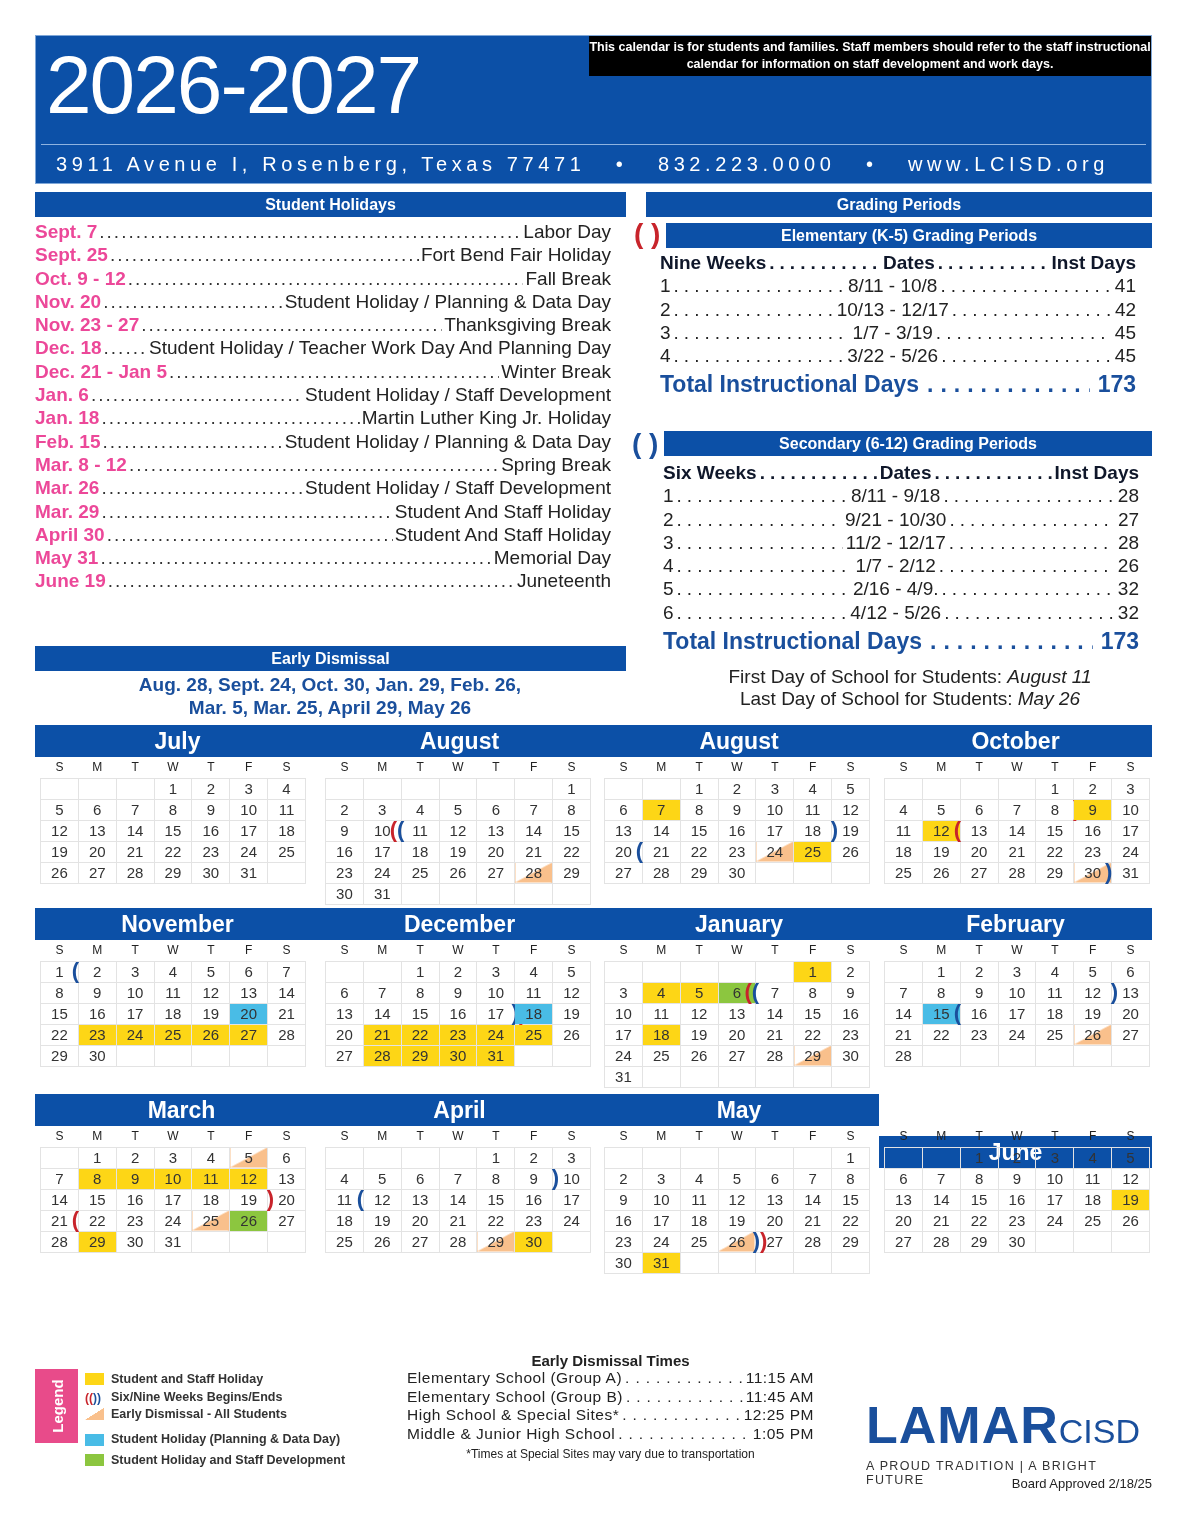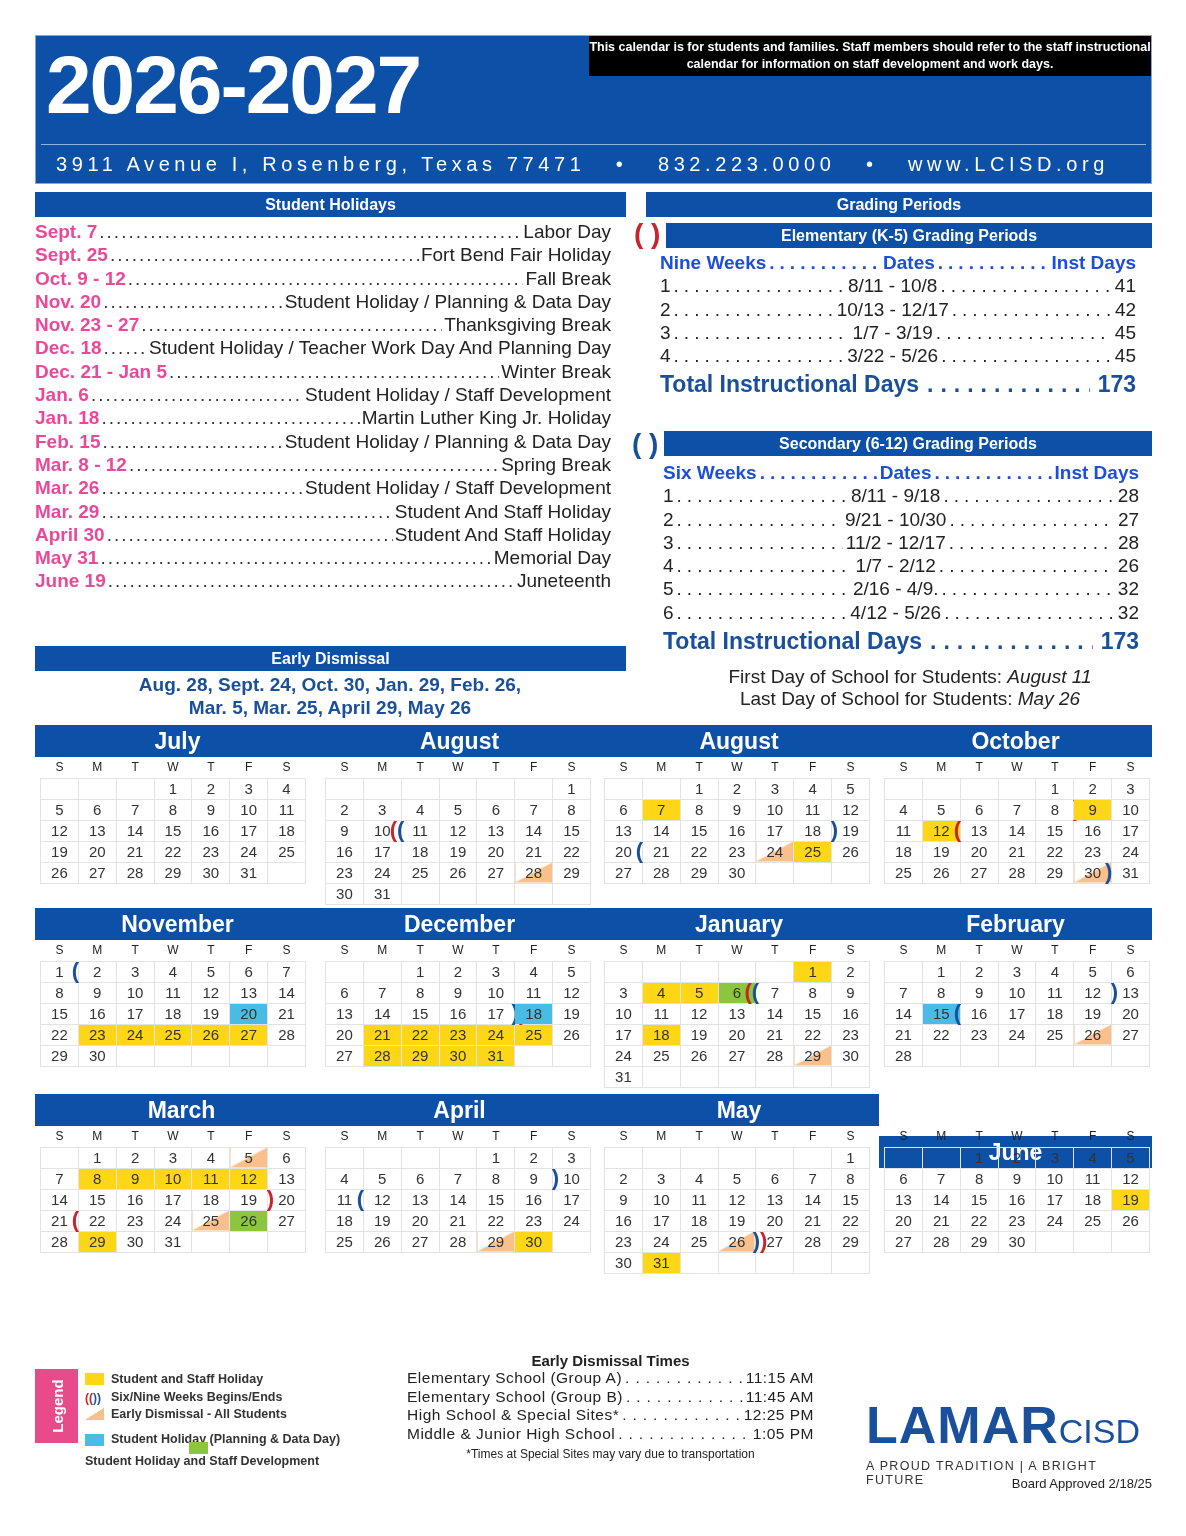--- a/index.html
+++ b/index.html
@@ -1,37 +1,37 @@
 <!DOCTYPE html>
 <html><head>
 <meta charset="utf-8">
 <style>
 *{box-sizing:border-box;margin:0;padding:0}
 body{width:1186px;height:1536px;background:#fff;font-family:"Liberation Sans",sans-serif;color:#222;position:relative;overflow:hidden}
 .bar{background:#0c50a7;color:#fff;font-weight:bold;text-align:center;font-family:"Liberation Sans",sans-serif}
 #header{position:absolute;left:35px;top:35px;width:1117px;height:149px;background:#0c50a7;border:1px solid #7fa7d8}
-#header .year{position:absolute;left:10px;top:2px;font-size:82px;font-weight:bold;color:#fff;letter-spacing:-2px;font-family:"Liberation Sans",sans-serif}
+#header .year{position:absolute;left:10px;top:2px;font-size:82px;font-weight:normal;color:#fff;letter-spacing:-2px;font-family:"Liberation Sans",sans-serif}
 #header .script{position:absolute;left:398px;top:32px;font-size:56px;font-style:italic;color:#fff;font-family:"Liberation Serif",serif;letter-spacing:1px}
 #header .notice{position:absolute;right:0;top:0;width:562px;height:40px;background:#000;color:#fff;font-size:12.5px;font-weight:bold;text-align:center;line-height:17px;padding-top:3px}
 #header .rule{position:absolute;left:5px;right:5px;top:108px;border-top:1px solid #8fb3e0}
 #header .address{position:absolute;left:20px;top:117px;font-size:20px;color:#fff;letter-spacing:4.6px;white-space:nowrap}
 .sec-bar{position:absolute;height:25px;line-height:25px;font-size:16px}
 .hol-list{position:absolute;left:35px;top:221px;width:576px}
 .hol-row{display:flex;align-items:baseline;height:23.3px;font-size:19px;white-space:nowrap;overflow:hidden}
 .hol-date{color:#ec4899;font-weight:bold;flex:none}
 .hol-dots{flex:1;overflow:hidden;color:#333;letter-spacing:2px;margin:0 2px}
 .hol-dots::before{content:"..........................................................................................................................."}
 .hol-name{flex:none;color:#222}
 .gp-table{position:absolute;width:476px}
 .gp-row{display:flex;align-items:baseline;height:23.3px;font-size:19px;white-space:nowrap}
 .gp-row .c1{flex:none}
 .gp-row .d{flex:1;overflow:hidden;letter-spacing:5px;margin:0 3px}
 .gp-row .d::before{content:"........................................................................"}
 .gp-row .c2{flex:none}
-.gp-head{color:#1d4ed8;font-weight:bold}
+.gp-head{color:#0f172a;font-weight:bold}
 .gp-total{color:#1a4f9c;font-weight:bold;font-size:23px;height:32px;display:flex;align-items:center;white-space:nowrap}
 .gp-total .d{flex:1;overflow:hidden;letter-spacing:7px;margin:0 8px}
 .gp-total .d::before{content:"........................................................"}
 .paren{position:absolute;font-size:28px;font-weight:bold}
 .red{color:#c8242b}.bl{color:#1a4f9c}
 .early-dates{position:absolute;left:35px;top:673px;width:590px;text-align:center;color:#1a4f9c;font-weight:bold;font-size:19px;line-height:23px}
 .first-last{position:absolute;left:660px;top:666px;width:500px;text-align:center;font-size:19px;line-height:22px}
 .first-last i{font-style:italic}
 .month-bar{position:absolute;height:32px;line-height:32px;font-size:23px}
 .cal{position:absolute;width:266px}
@@ -1048,21 +1048,21 @@
         <span>Six/Nine Weeks Begins/Ends</span>
       </div>
       <div class="item" style="top: 38px;">
         <span class="sw" style="background:linear-gradient(to top left,#f9c08c 50%,transparent 51%)"></span>
         <span>Early Dismissal - All Students</span>
       </div>
       <div class="item" style="top: 63px; align-items: flex-end;">
         <span class="sw" style="background:#49bce6"></span>
         <span>Student Holiday (Planning &amp; Data Day)</span>
       </div>
-      <div class="item" style="top: 73px; flex-direction: column;">
+      <div class="item" style="top: 84px;">
         <span class="sw" style="background:#8cc63f"></span>
         <span>Student Holiday and Staff Development</span>
       </div>
     </div>
 </div>
 
 <div class="edt">
   <div class="title">Early Dismissal Times</div>
   <div id="edt-rows">
       <div class="row">

